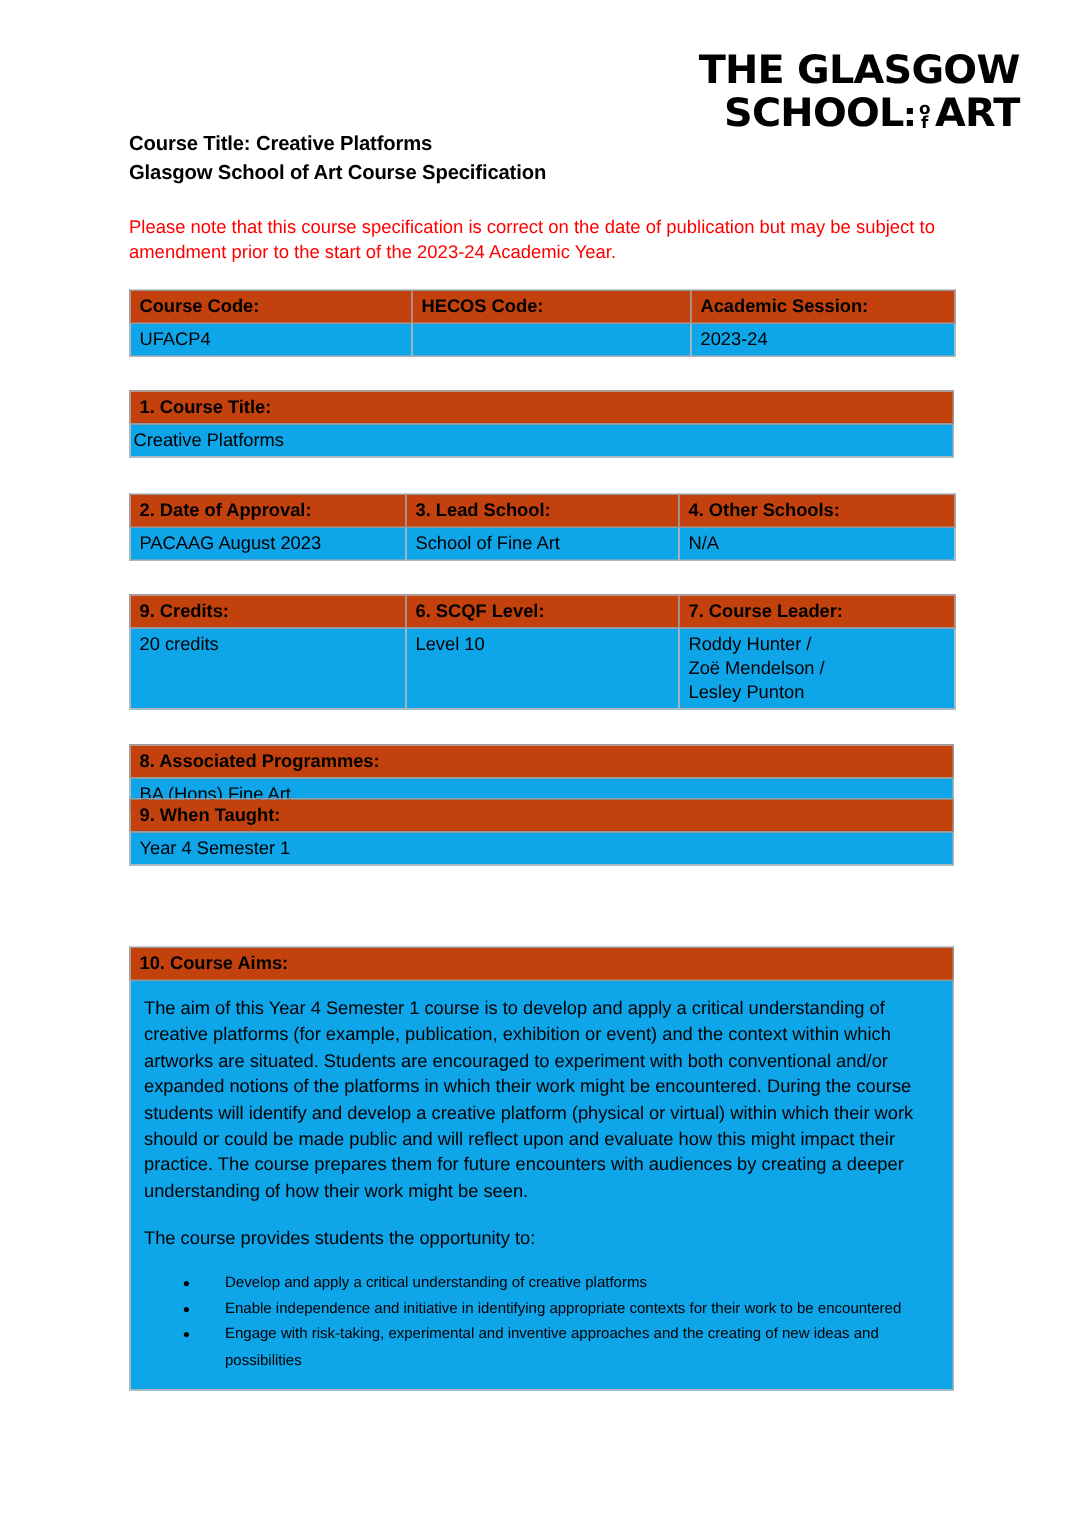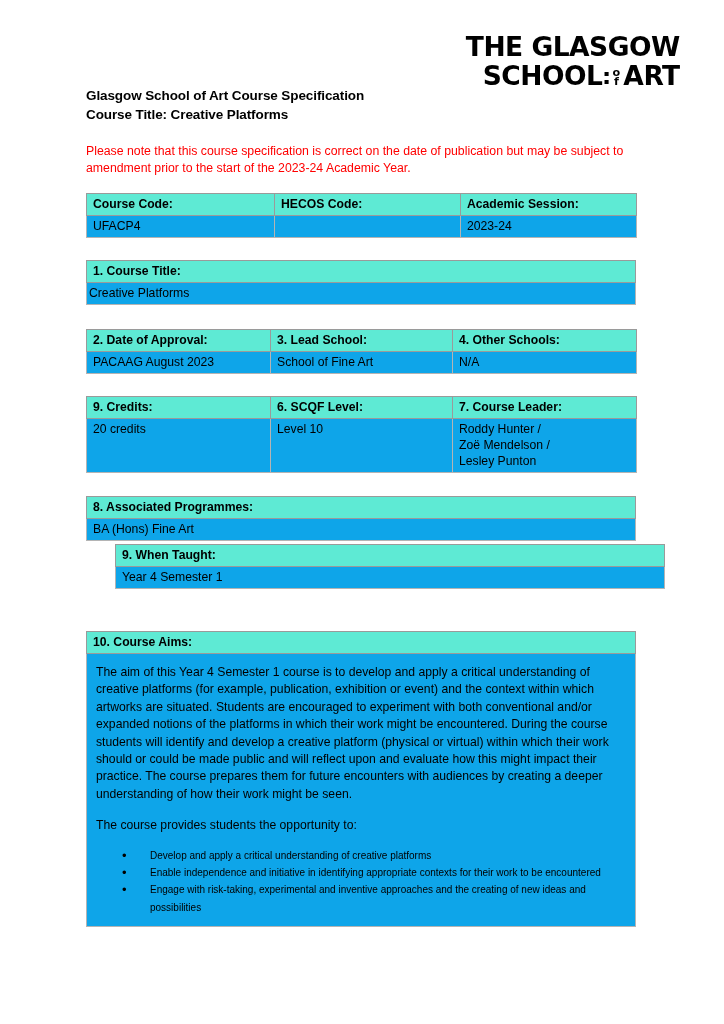--- a/index.html
+++ b/index.html
@@ -105,21 +105,21 @@
   }
   .tbl td {
     border: 1px solid #b4b4b4;
     padding: 2px 5px 3px 6px;
     font-size: 12.2px;
     line-height: 16px;
     vertical-align: top;
     height: 17px;
   }
   .tbl td.hd {
-    background: #5eead4;
+    background: #c2410c;
     font-weight: 700;
     border-color: #9a9a9a;
   }
   .tbl td.val { background: #0ea5e9; }
   .tbl td.indent { padding-left: 2px; }
   .tbl td.tall { height: 47px; }
 
   
   .aims-body {
     padding: 10px 10px 10px 9px !important;
@@ -166,22 +166,22 @@
         </span>
       <span class="logo-of">
         <span>o</span>
           <span>f</span>
       </span>
       <span>ART</span>
     </div>
   </div>
 
   <div class="doc-head">
+    <div class="h">Course Title: Creative Platforms</div>
     <div class="h">Glasgow School of Art Course Specification</div>
-    <div class="h">Course Title: Creative Platforms</div>
   </div>
 
   <div class="note">Please note that this course specification is correct on the date of publication but may be subject to amendment prior to the start of the 2023-24 Academic Year.</div>
 
   <table class="tbl" style="top:193px;">
     <colgroup>
         <col style="width:188px">
         <col style="width:186px">
         <col style="width:176px">
       </colgroup>
@@ -256,21 +256,21 @@
     <tbody>
       <tr>
         <td class="hd">8. Associated Programmes:</td>
       </tr>
       <tr>
         <td class="val">BA (Hons) Fine Art</td>
       </tr>
     </tbody>
   </table>
 
-  <table class="tbl" style="top:544px;margin-left:29px;">
+  <table class="tbl" style="top:532px;">
     <tbody>
       <tr>
         <td class="hd">9. When Taught:</td>
       </tr>
       <tr>
         <td class="val">Year 4 Semester 1</td>
       </tr>
     </tbody>
   </table>
 

